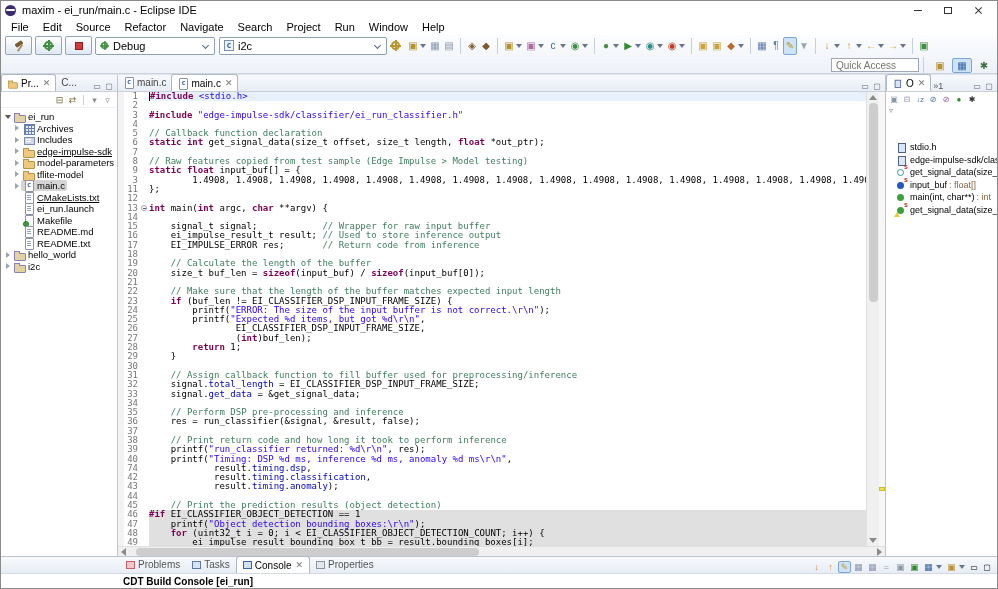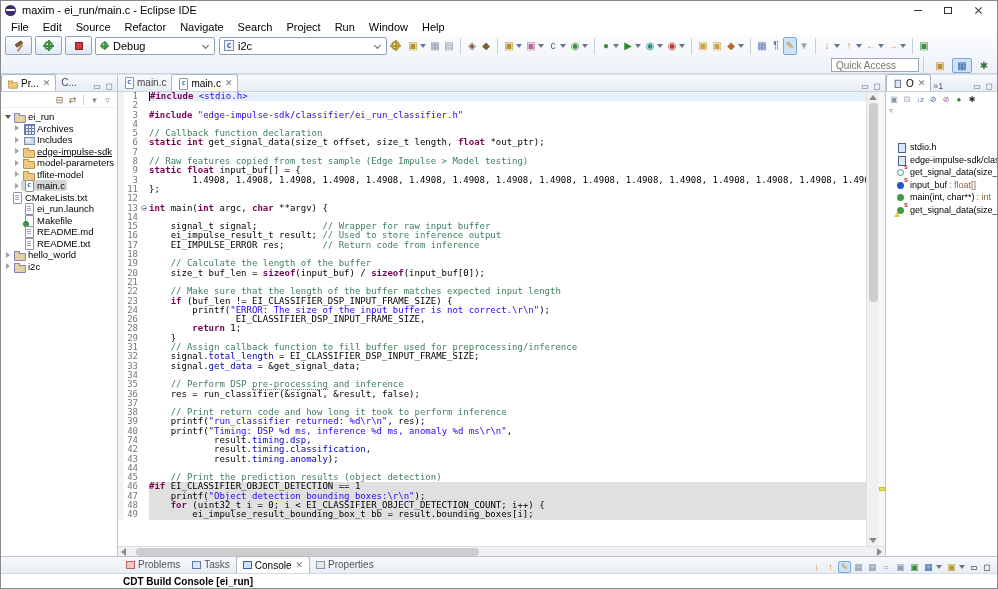--- a/index.html
+++ b/index.html
@@ -334,21 +334,21 @@
           </div>
           <div class="trow" style="padding-left: 12px;">
             <span class="tw">
               <span class="tw-c"></span>
             </span>
             <span class="tlabel sel">
               <span class="ic ic-page ic-c"></span>
               <span>main.c</span>
             </span>
           </div>
-          <div class="trow" style="">
+          <div class="trow" style="padding-left: 12px; text-decoration: underline;">
             <span class="tw"></span>
             <span class="tlabel">
               <span class="ic ic-page ic-lines"></span>
               <span>CMakeLists.txt</span>
             </span>
           </div>
           <div class="trow" style="padding-left: 12px;">
             <span class="tw"></span>
             <span class="tlabel">
               <span class="ic ic-page ic-lines"></span>
@@ -556,35 +556,53 @@
               <span class="ctext"><span class="p">    </span><span class="k">if</span><span class="p"> (buf_len != EI_CLASSIFIER_DSP_INPUT_FRAME_SIZE) {</span></span>
             </div>
             <div class="crow">
               <span class="mk"></span>
               <span class="ln">24</span>
               <span class="fold"></span>
               <span class="ctext"><span class="p">        printf(</span><span class="s">"ERROR: The size of the input buffer is not correct.\r\n"</span><span class="p">);</span></span>
             </div>
             <div class="crow">
               <span class="mk"></span>
+              <span class="ln">25</span>
+              <span class="fold"></span>
+              <span class="ctext"><span class="p">        printf(</span><span class="s">"Expected %d items, but got %d\r\n"</span><span class="p">,</span></span>
+            </div>
+            <div class="crow">
+              <span class="mk"></span>
               <span class="ln">26</span>
               <span class="fold"></span>
               <span class="ctext"><span class="p">                EI_CLASSIFIER_DSP_INPUT_FRAME_SIZE,</span></span>
             </div>
             <div class="crow">
               <span class="mk"></span>
+              <span class="ln">27</span>
+              <span class="fold"></span>
+              <span class="ctext"><span class="p">                (</span><span class="k">int</span><span class="p">)buf_len);</span></span>
+            </div>
+            <div class="crow">
+              <span class="mk"></span>
               <span class="ln">28</span>
               <span class="fold"></span>
               <span class="ctext"><span class="p">        </span><span class="k">return</span><span class="p"> 1;</span></span>
             </div>
             <div class="crow">
               <span class="mk"></span>
               <span class="ln">29</span>
               <span class="fold"></span>
               <span class="ctext"><span class="p">    }</span></span>
+            </div>
+            <div class="crow">
+              <span class="mk"></span>
+              <span class="ln">30</span>
+              <span class="fold"></span>
+              <span class="ctext"></span>
             </div>
             <div class="crow">
               <span class="mk"></span>
               <span class="ln">31</span>
               <span class="fold"></span>
               <span class="ctext"><span class="p">    </span><span class="c">// Assign callback function to fill buffer used for </span><span class="c sp">preprocessing</span><span class="c">/inference</span></span>
             </div>
             <div class="crow">
               <span class="mk"></span>
               <span class="ln">32</span>

